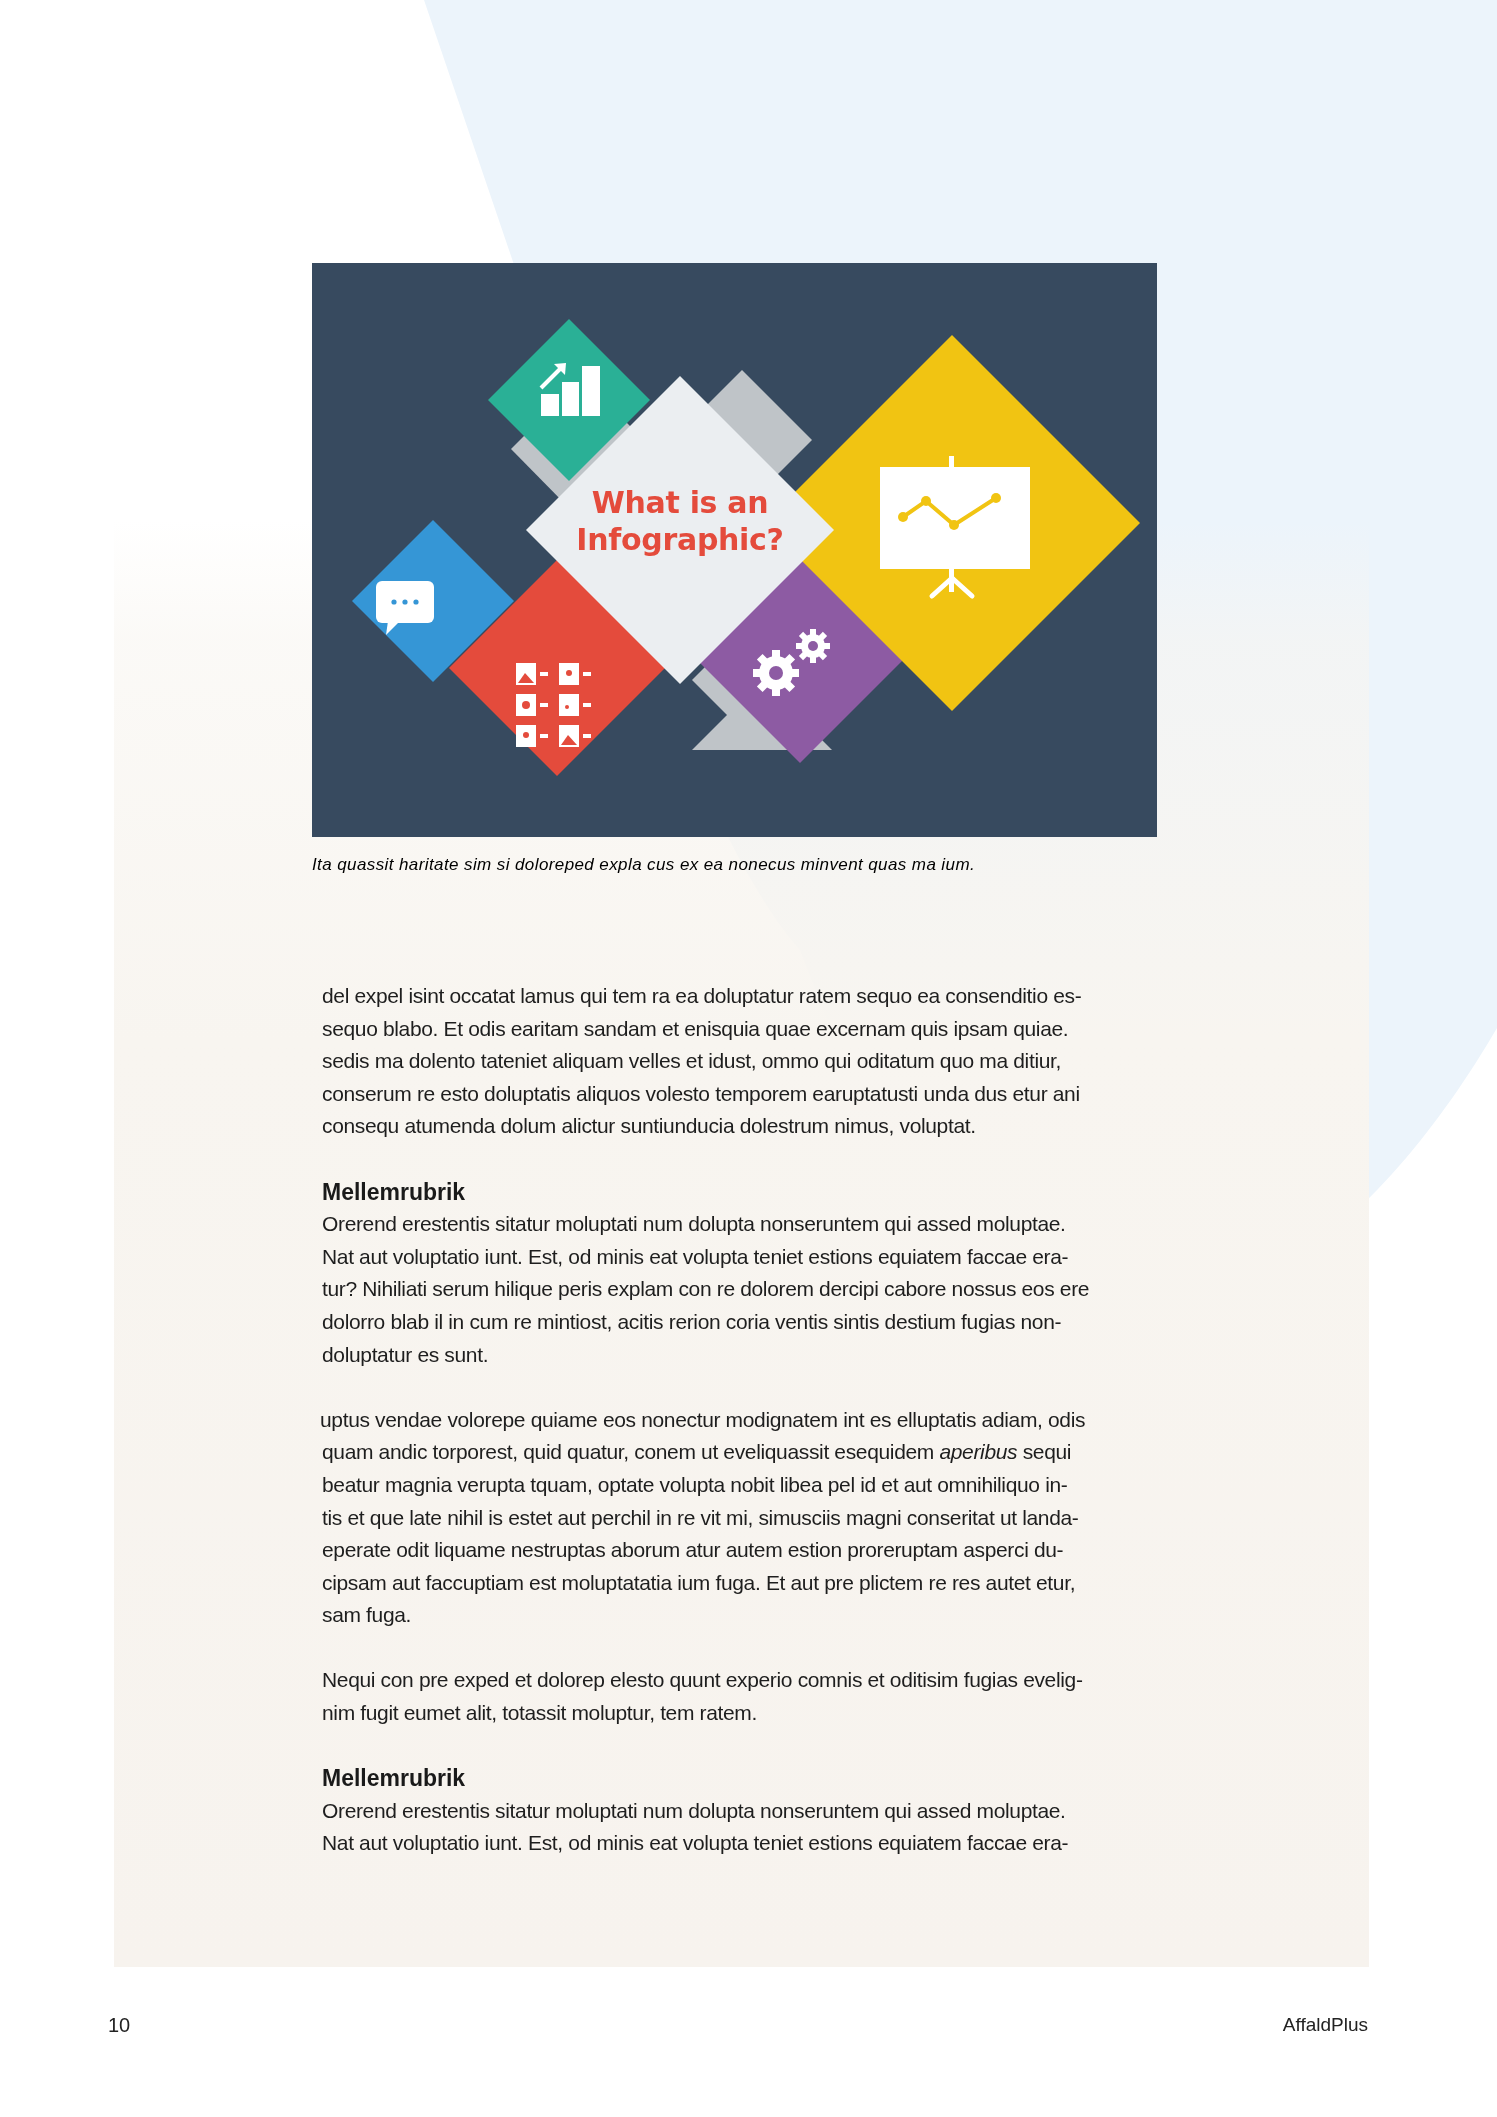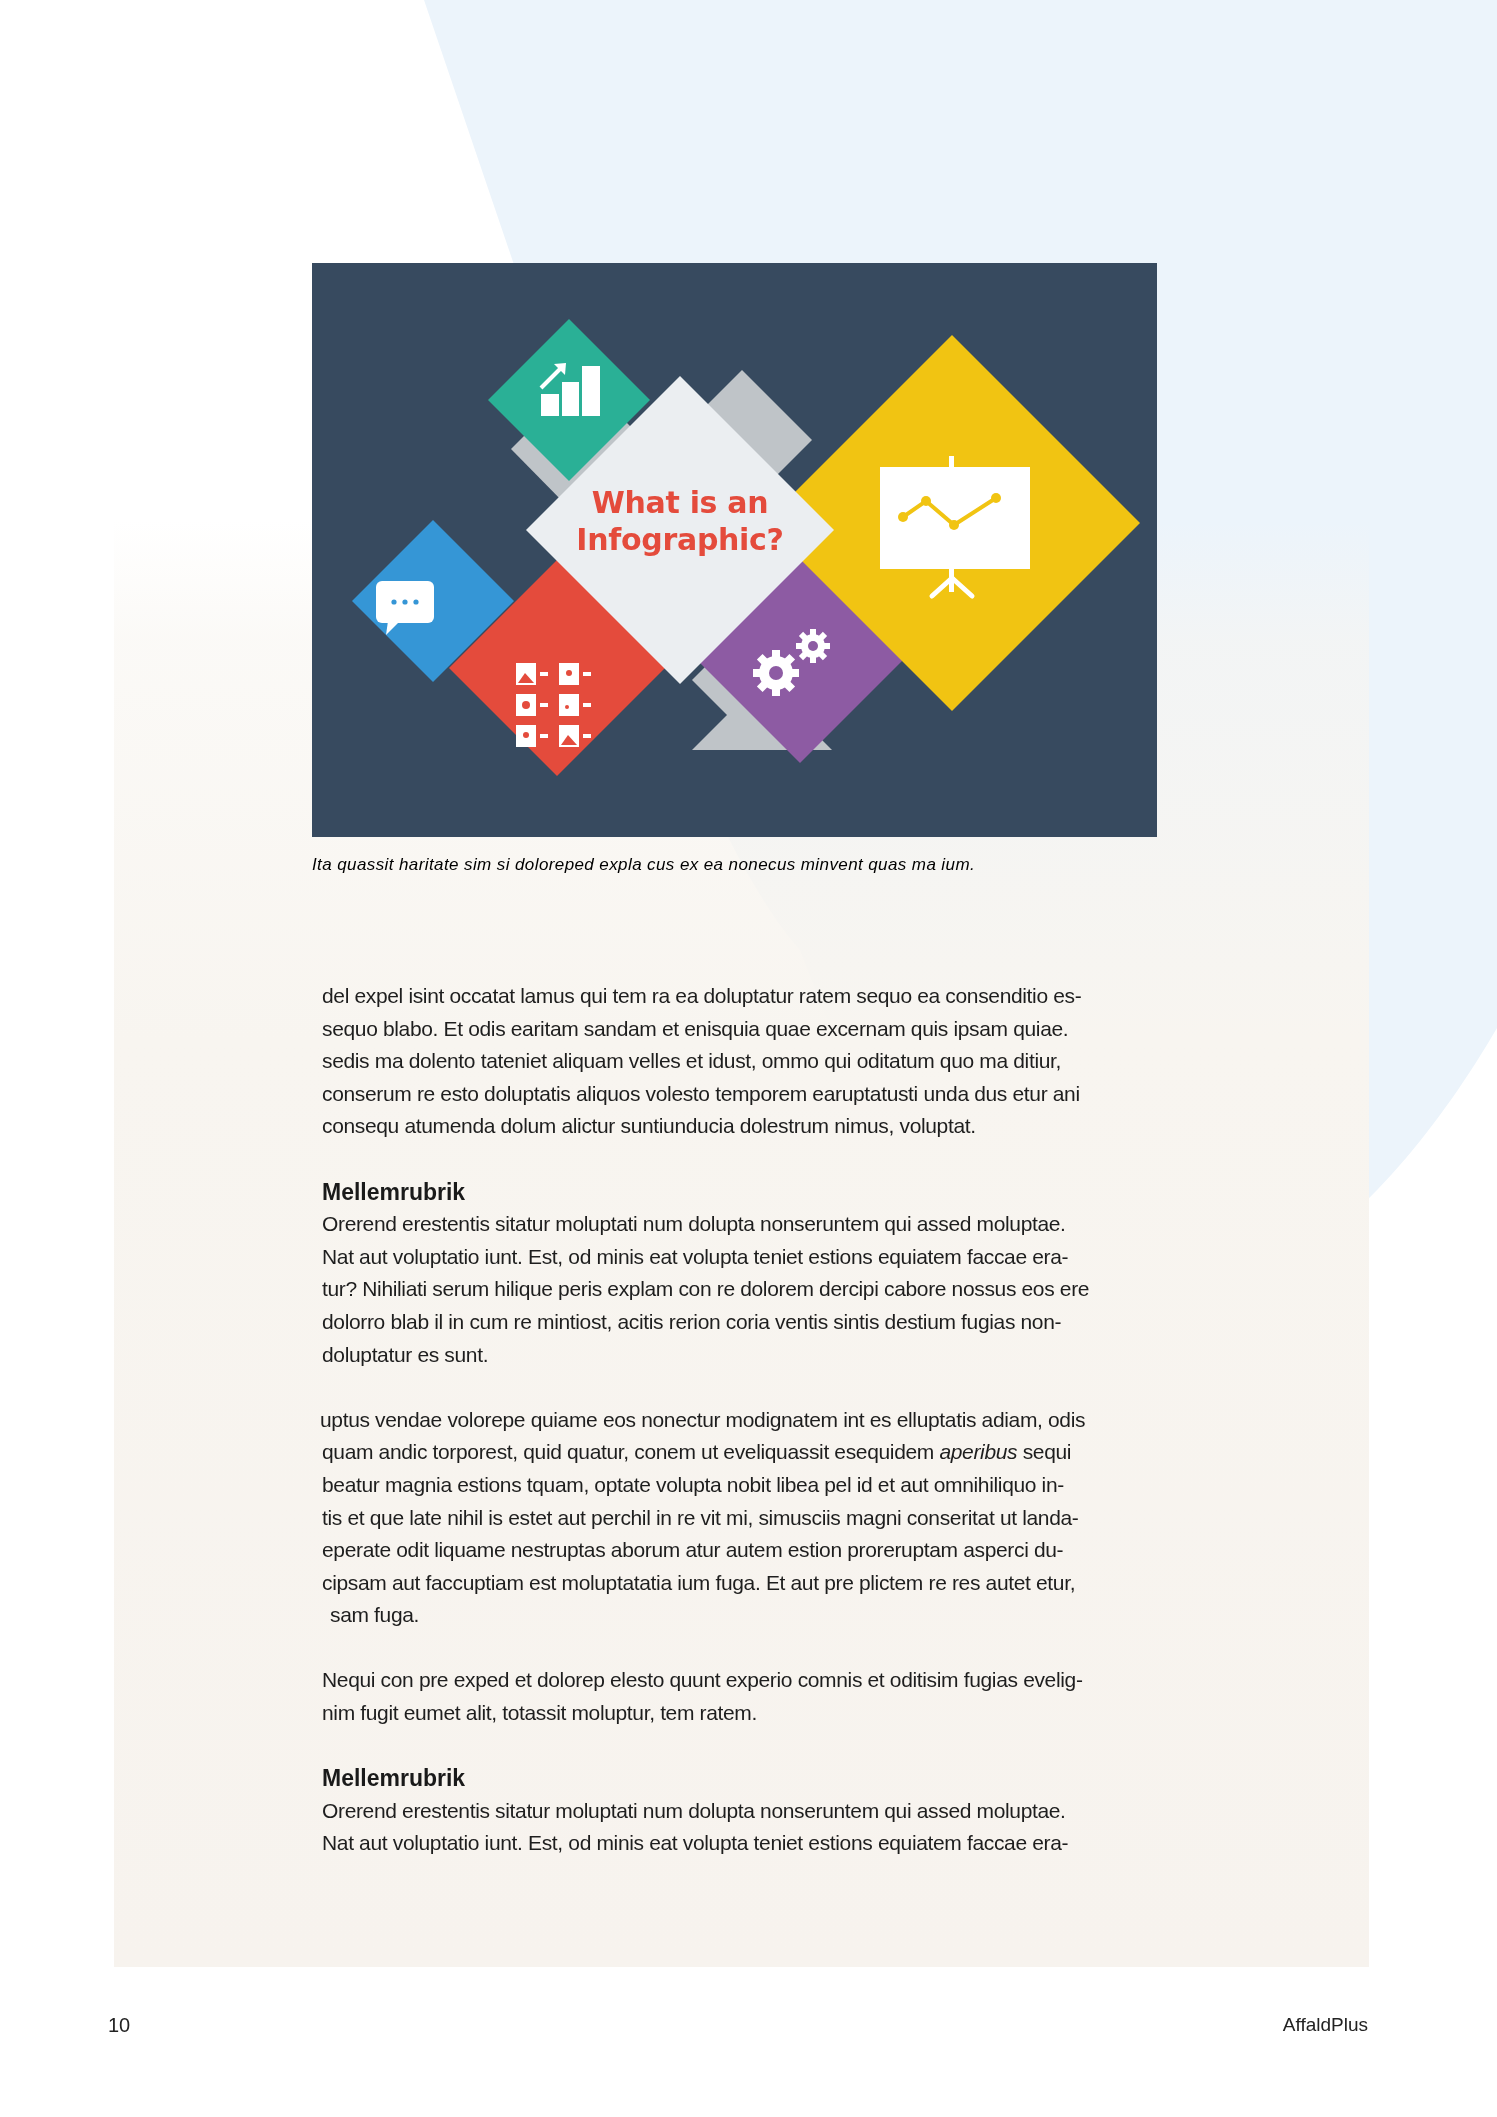--- a/index.html
+++ b/index.html
@@ -168,25 +168,25 @@
     <span class="line">Orerend erestentis sitatur moluptati num dolupta nonseruntem qui assed moluptae.</span>
     <span class="line">Nat aut voluptatio iunt. Est, od minis eat volupta teniet estions equiatem faccae era-</span>
     <span class="line">tur? Nihiliati serum hilique peris explam con re dolorem dercipi cabore nossus eos ere</span>
     <span class="line">dolorro blab il in cum re mintiost, acitis rerion coria ventis sintis destium fugias non-</span>
     <span class="line">doluptatur es sunt.</span>
   </div>
 
   <div class="para" style="margin-left:-2px;">
     <span class="line">uptus vendae volorepe quiame eos nonectur modignatem int es elluptatis adiam, odis</span>
     <span class="line" style="margin-left:2px;"><span>quam andic torporest, quid quatur, conem ut eveliquassit esequidem </span><em>aperibus</em><span> sequi</span></span>
-    <span class="line" style="margin-left:2px;">beatur magnia estions tquam, optate volupta nobit libea pel id et aut omnihiliquo in-</span>
+    <span class="line" style="margin-left:2px;">beatur magnia verupta tquam, optate volupta nobit libea pel id et aut omnihiliquo in-</span>
     <span class="line" style="margin-left:2px;">tis et que late nihil is estet aut perchil in re vit mi, simusciis magni conseritat ut landa-</span>
     <span class="line" style="margin-left:2px;">eperate odit liquame nestruptas aborum atur autem estion proreruptam asperci du-</span>
     <span class="line" style="margin-left:2px;">cipsam aut faccuptiam est moluptatatia ium fuga. Et aut pre plictem re res autet etur,</span>
-    <span class="line" style="margin-left:10px;">sam fuga.</span>
+    <span class="line" style="margin-left:2px;">sam fuga.</span>
   </div>
 
   <div class="para">
     <span class="line">Nequi con pre exped et dolorep elesto quunt experio comnis et oditisim fugias evelig-</span>
     <span class="line">nim fugit eumet alit, totassit moluptur, tem ratem.</span>
   </div>
 
   <div class="para">
     <span class="subhead">Mellemrubrik</span>
     <span class="line">Orerend erestentis sitatur moluptati num dolupta nonseruntem qui assed moluptae.</span>

